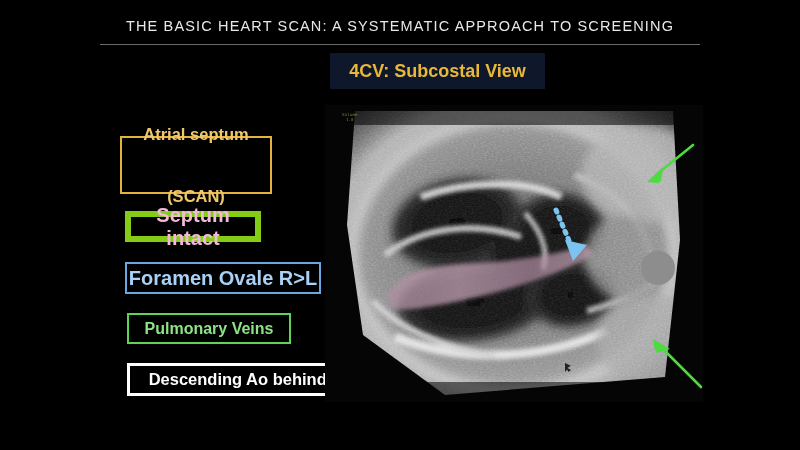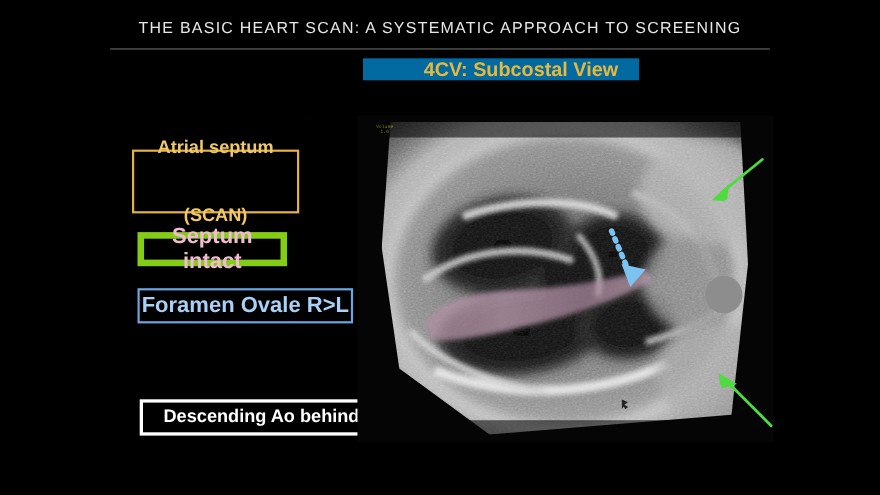--- a/index.html
+++ b/index.html
@@ -37,26 +37,25 @@
     height: 1px;
     background: #6a6a6a;
   }
 
   
   #subtitle-banner {
     position: absolute;
     left: 330px;
     top: 53px;
     width: 215px;
-    height: 20px;
-    background: #0369a1;
+    height: 36px;
+    background: #0f172a;
     display: flex;
     align-items: center;
     justify-content: center;
-    padding-left: 36px;
   }
   #subtitle-text {
     color: #e8b838;
     font-size: 18px;
     font-weight: bold;
     white-space: nowrap;
   }
 
   
   .label-box {
@@ -186,20 +185,21 @@
 
   <div class="label-box" id="label-atrial-septum">
     <span>Atrial septum</span>
     <span>(SCAN)</span>
   </div>
 
   <div class="label-box" id="label-septum-intact">Septum intact</div>
 
   <div class="label-box" id="label-foramen-ovale">Foramen Ovale R&gt;L</div>
 
+  <div class="label-box" id="label-pulmonary-veins">Pulmonary Veins</div>
 
   <div class="label-box" id="label-descending-ao">Descending Ao behind LA</div>
 
   <div id="ultrasound">
 
     <svg id="us-svg" viewBox="0 0 378 297" xmlns="http://www.w3.org/2000/svg">
       <defs>
 
         <filter id="speckle" x="0" y="0" width="100%" height="100%">
           <feTurbulence type="fractalNoise" baseFrequency="0.45 0.7" numOctaves="4" seed="17" result="n"></feTurbulence>

